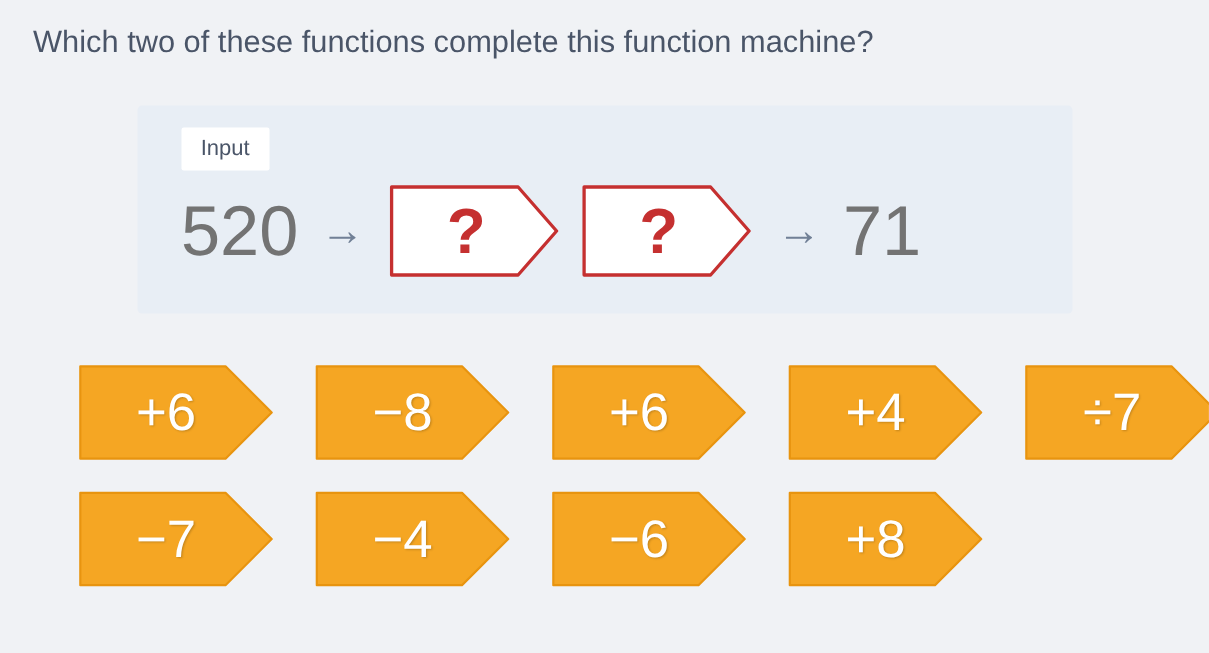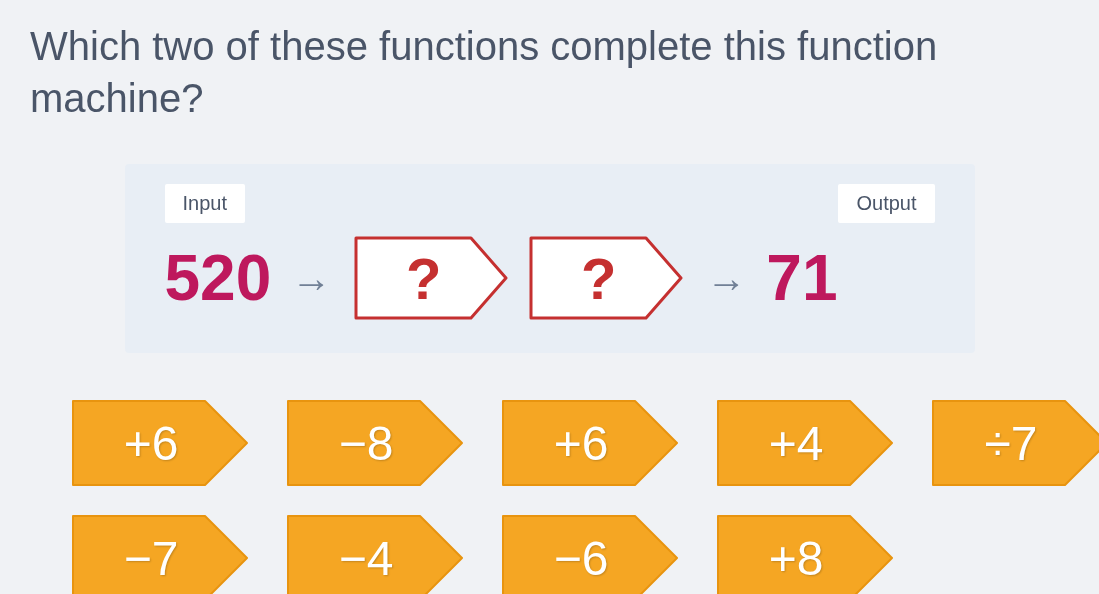--- a/index.html
+++ b/index.html
@@ -8,21 +8,21 @@
       box-sizing: border-box;
     }
     body {
       font-family: Arial, sans-serif;
       background: #f0f2f5;
       width: 1099px;
       height: 594px;
       padding: 20px 30px;
     }
     .question {
-      font-size: 40px;
+      font-size: 28px;
       color: #4a5568;
       margin-bottom: 40px;
       line-height: 1.3;
     }
     .machine-box {
       background: #e8eef5;
       border-radius: 4px;
       margin: 0 auto 45px auto;
       width: 850px;
       padding: 20px 40px 30px 40px;
@@ -40,22 +40,22 @@
       color: #4a5568;
       border-radius: 2px;
     }
     .flow-row {
       display: flex;
       align-items: center;
       gap: 15px;
     }
     .number {
       font-size: 64px;
-      font-weight: bold;
-      color: #be185d;
+      font-weight: normal;
+      color: #737373;
     }
     .arrow {
       font-size: 40px;
       color: #718096;
       margin: 0 5px;
     }
     .unknown-pentagon {
       position: relative;
       width: 160px;
       height: 90px;
@@ -111,21 +111,20 @@
     }
   </style>
 </head>
 <body>
 
 <div class="question">Which two of these functions complete this function machine?</div>
 
 <div class="machine-box">
   <div class="label-row">
     <span class="label">Input</span>
-    <span class="label">Output</span>
   </div>
   <div class="flow-row">
     <span class="number">520</span>
     <span class="arrow">→</span>
     <div class="unknown-pentagon">
       <svg viewBox="0 0 160 90">
         <path d="M 5 5 L 120 5 L 155 45 L 120 85 L 5 85 Z" fill="#ffffff" stroke="#c53030" stroke-width="3" stroke-linejoin="round"></path>
       </svg>
       <span class="qmark">?</span>
     </div>

